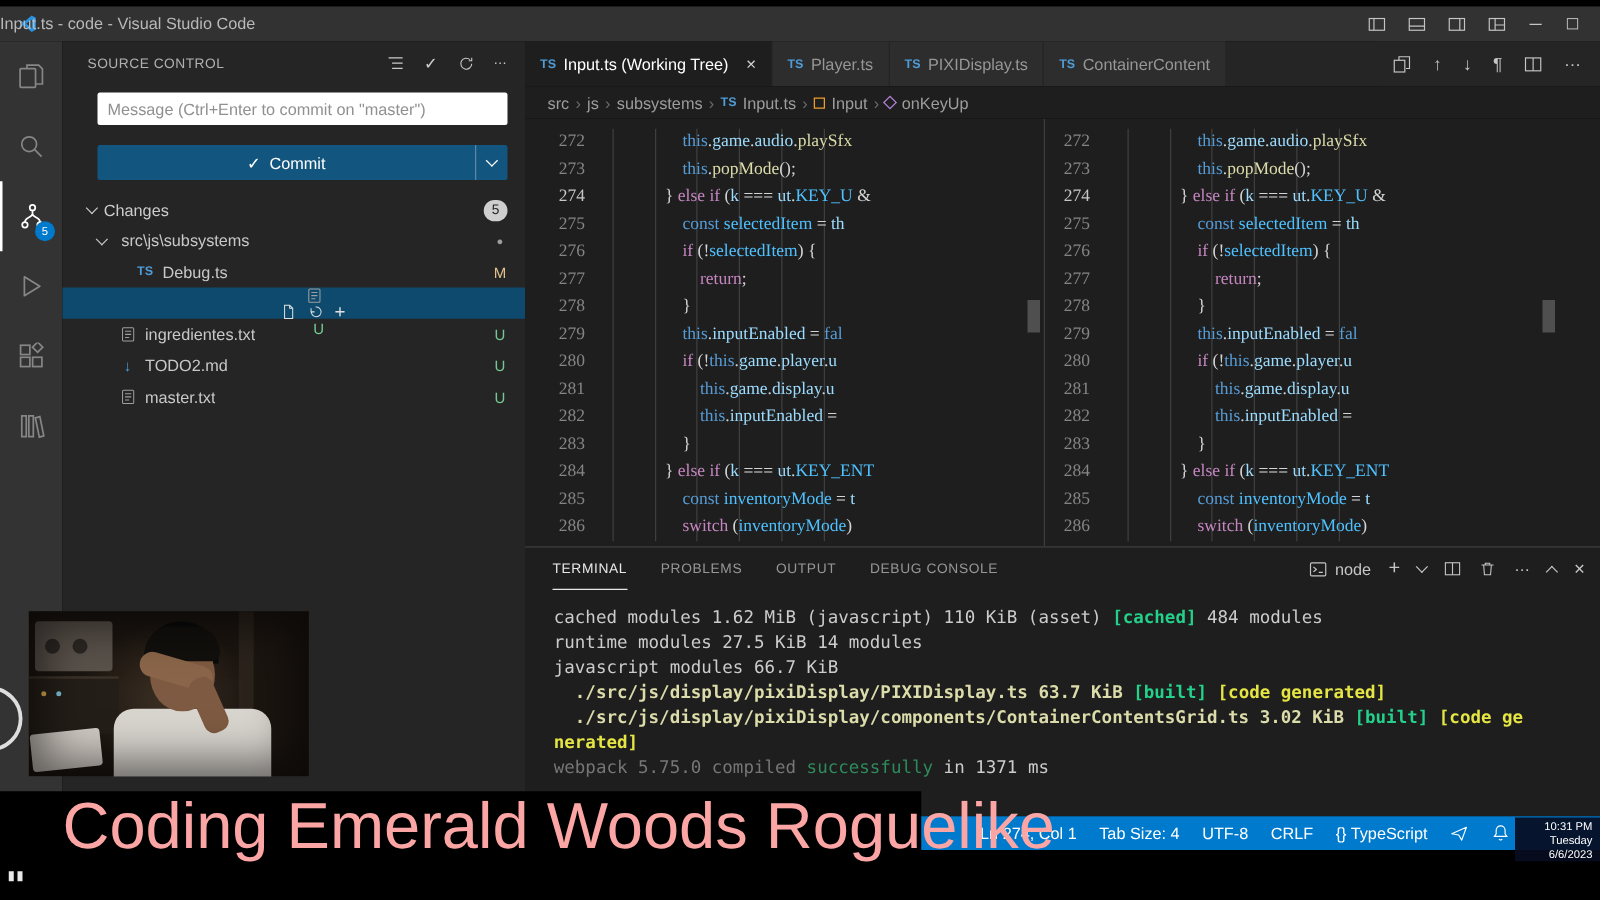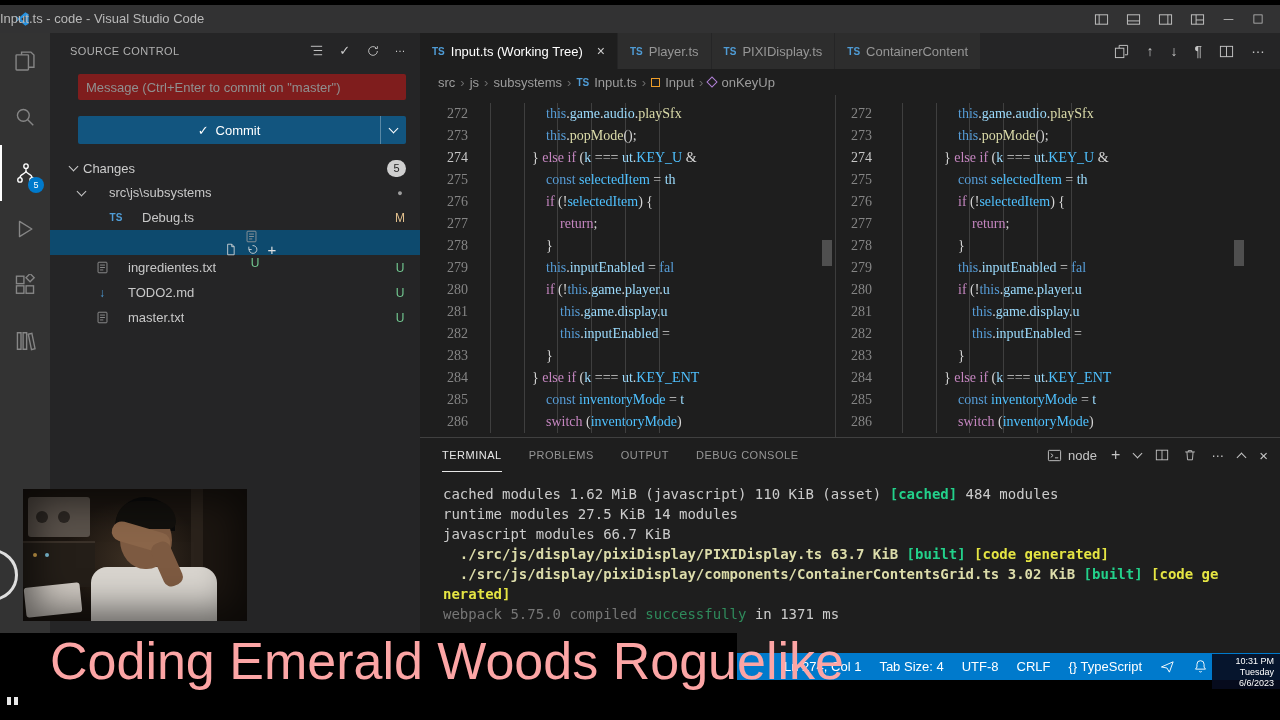--- a/index.html
+++ b/index.html
@@ -22,32 +22,32 @@
   .ab-item{width:50px;height:56px;display:flex;align-items:center;justify-content:center;color:#868686;position:relative}
   .ab-item.active{color:#ffffff;border-left:2px solid #fff}
   .ab-badge{position:absolute;right:6px;bottom:8px;background:#007acc;color:#fff;border-radius:50%;
     width:16px;height:16px;font-size:9px;display:flex;align-items:center;justify-content:center}
 
   
   #sidebar{position:absolute;left:50px;top:33px;width:370px;height:620px;background:#252526;color:#cccccc}
   #sc-header{height:35px;display:flex;align-items:center;padding:0 14px 0 20px;font-size:11px;
     color:#b0b0b0;letter-spacing:.4px}
   .sc-actions{margin-left:auto;display:flex;gap:15px;align-items:center;color:#cccccc}
-  #sc-msg{margin:6px 14px 0 28px;height:26px;background:#7f1d1d;border-radius:2px;color:#909090;
+  #sc-msg{margin:6px 14px 0 28px;height:26px;background:#ffffff;border-radius:2px;color:#909090;
     font-size:13px;display:flex;align-items:center;padding:0 8px;white-space:nowrap;overflow:hidden}
   #sc-commit{margin:16px 14px 0 28px;height:28px;background:#12557f;border-radius:2px;color:#fff;
     font-size:13px;display:flex;align-items:stretch}
   #sc-commit .main{flex:1;display:flex;align-items:center;justify-content:center;gap:7px}
   #sc-commit .dd{width:26px;border-left:1px solid rgba(255,255,255,.3);display:flex;align-items:center;justify-content:center}
   #sc-changes{margin-top:12px;height:24px;display:flex;align-items:center;padding:0 14px 0 20px;font-size:13px;color:#cccccc}
   #changes-badge{margin-left:auto;background:#cfcfcf;color:#232323;border-radius:9px;min-width:19px;
     height:17px;font-size:11px;display:flex;align-items:center;justify-content:center;padding:0 5px}
   .sc-row{height:25px;display:flex;align-items:center;font-size:13px;color:#c8c8c8;padding-right:12px;white-space:nowrap}
   .sc-row.selected{background:#0d4a6e;color:#fff}
-  .sc-name{margin-left:18px;overflow:hidden}
+  .sc-name{margin-left:6px;overflow:hidden}
   .spacer{flex:1}
   .status{width:16px;text-align:center;margin-left:8px;font-size:12px;flex:none}
   .status.M{color:#e2c08d}.status.U{color:#73c991}.status.dot{color:#9d9d9d;font-size:9px}
   .row-actions{display:flex;gap:9px;align-items:center;color:#e0e0e0;margin-right:2px}
   .row-actions .plus{font-size:15px;line-height:12px}
   .file-ico{flex:none;display:inline-flex;align-items:center;justify-content:center;width:16px;color:#9f9f9f}
   .ts-badge{color:#4f9cd6;font-weight:bold;font-size:10px;font-family:"Liberation Sans",sans-serif}
   .md-badge{color:#4f9cd6;font-weight:bold;font-size:12px}
   .chev{width:7px;height:7px;border-right:1.5px solid currentColor;border-bottom:1.5px solid currentColor;
     display:inline-block;transform:rotate(45deg);flex:none}

